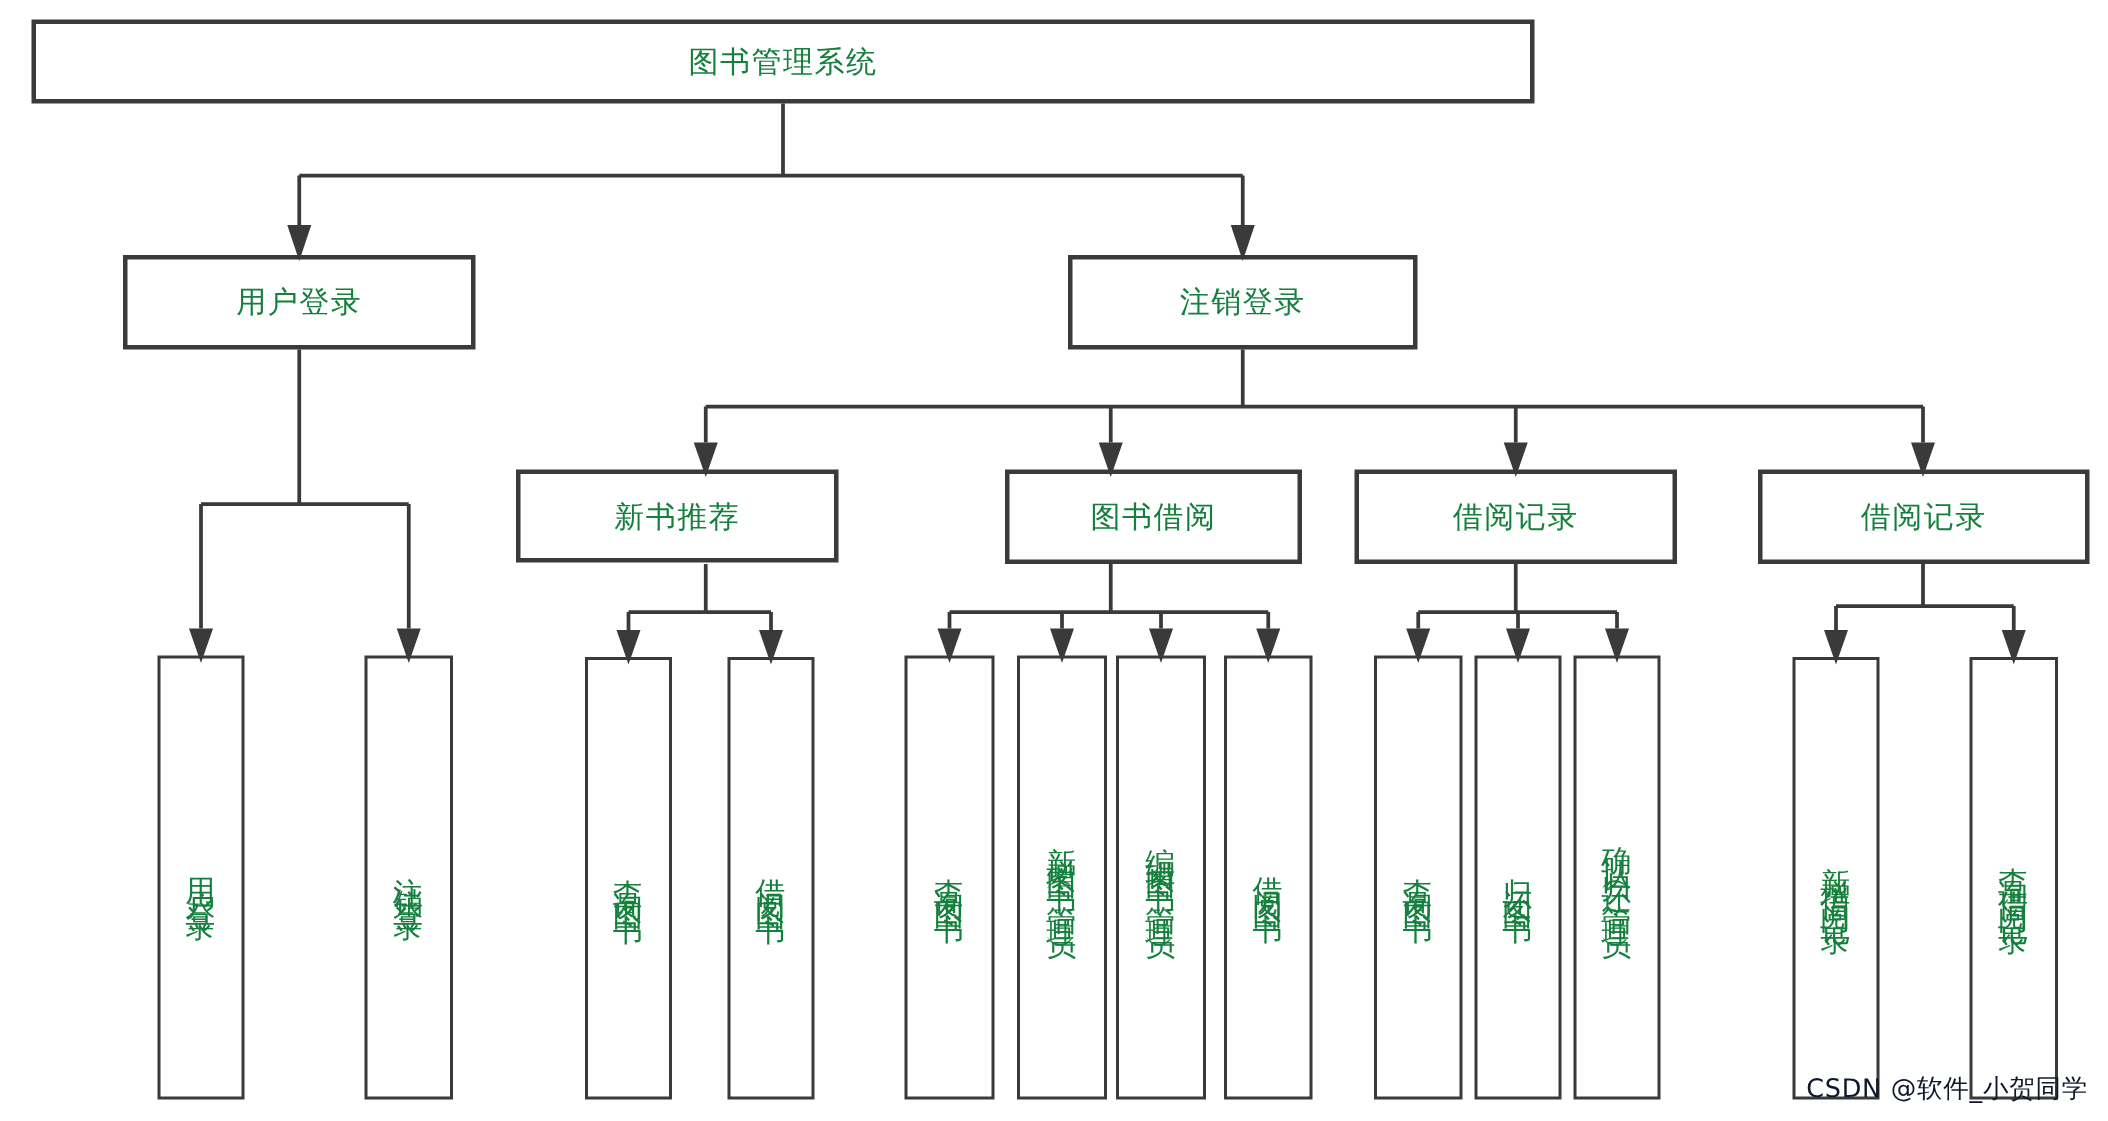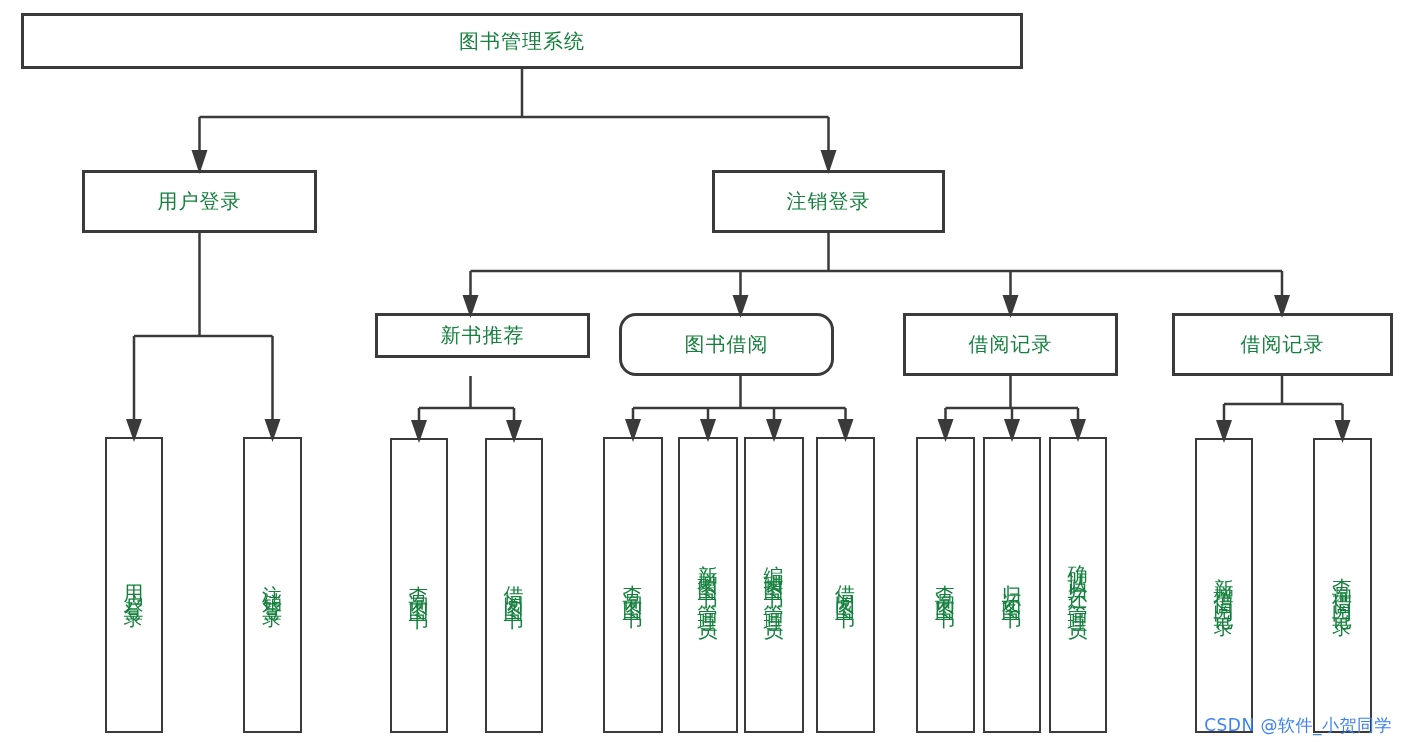--- a/index.html
+++ b/index.html
@@ -44,45 +44,45 @@
     position: absolute;
     left: 0;
     top: 0;
     pointer-events: none;
   }
   .watermark {
     position: absolute;
     right: 13px;
     top: 714px;
     font-size: 17px;
-    color: #3b82f6;
+    color: #0f172a;
     letter-spacing: 0.5px;
     white-space: nowrap;
   }
 </style>
 </head>
 <body>
 
 <div class="canvas">
 
   <div class="node h" style="left:21px; top:13px; width:1002px; height:56px;">
     <span class="lbl">图书管理系统</span>
   </div>
 
   <div class="node h" style="left:82px; top:170px; width:235px; height:63px;">
     <span class="lbl">用户登录</span>
   </div>
   <div class="node h" style="left:712px; top:170px; width:233px; height:63px;">
     <span class="lbl">注销登录</span>
   </div>
 
-  <div class="node h" style="left:375px; top:313px; width:215px; height:45px;">
+  <div class="node h" style="left:344px; top:313px; width:215px; height:62px;">
     <span class="lbl">新书推荐</span>
   </div>
-  <div class="node h" style="left:619px; top:313px; width:215px; height:63px;border-radius:17px;">
+  <div class="node h" style="left:670px; top:313px; width:198px; height:63px;">
     <span class="lbl">图书借阅</span>
   </div>
   <div class="node h" style="left:903px; top:313px; width:215px; height:63px;">
     <span class="lbl">借阅记录</span>
   </div>
   <div class="node h" style="left:1172px; top:313px; width:221px; height:63px;">
     <span class="lbl">借阅记录</span>
   </div>
 
   <div class="node v" style="left:105px; top:437px; width:58px; height:296px;">

